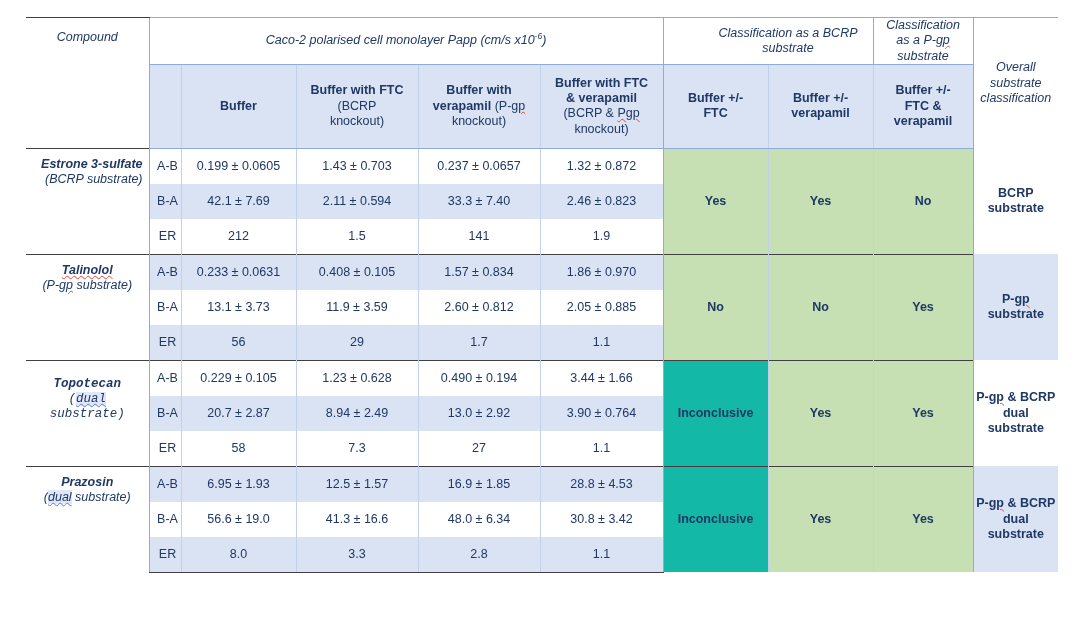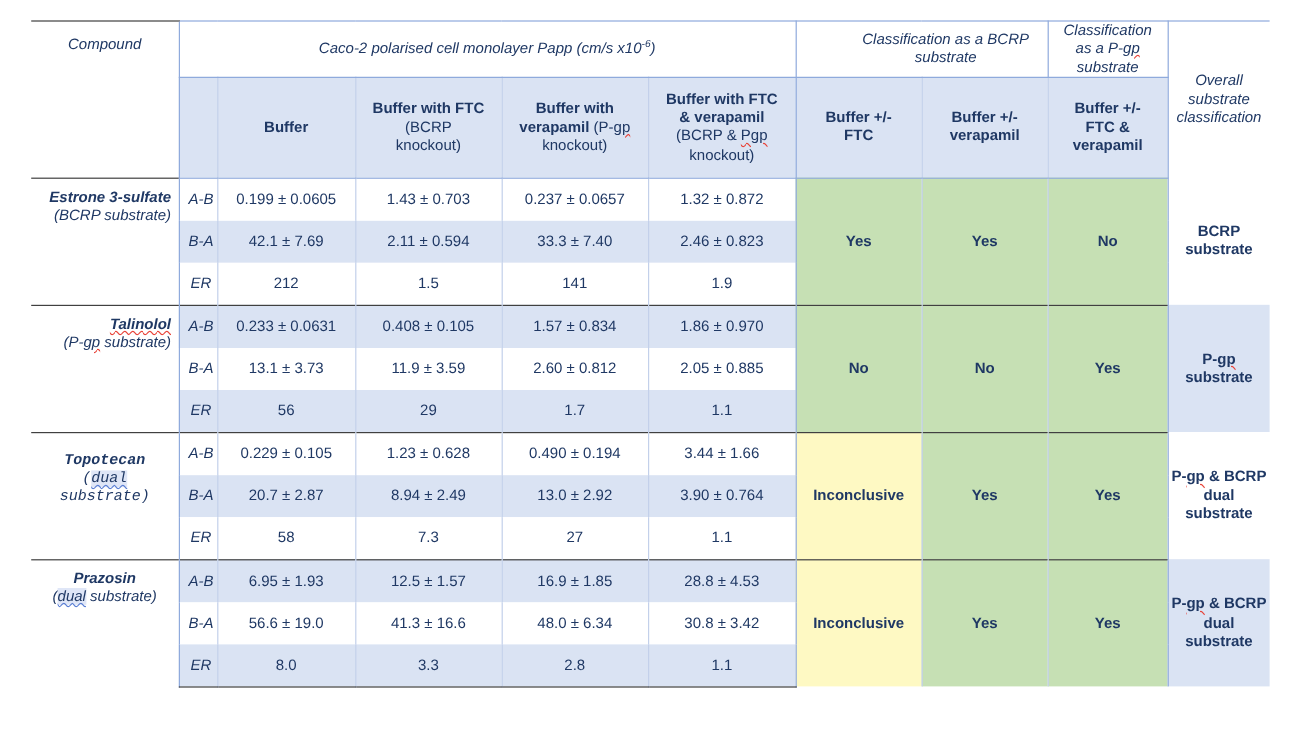--- a/index.html
+++ b/index.html
@@ -44,21 +44,21 @@
   col.c-d3       { width: 122px; }
   col.c-d4       { width: 123px; }
   col.c-g1       { width: 105px; }
   col.c-g2       { width: 105px; }
   col.c-g3       { width: 100px; }
   col.c-overall  { width: 85px; }
 
   
   .fill-blue  { background: #dae3f3; }
   .fill-green { background: #c6e0b4; }
-  .fill-pink  { background: #fef9c3; }
+  .fill-pink  { background: #14b8a6; }
   .fill-white { background: #ffffff; }
 
   
   .bt-blue  { border-top: 1.2px solid #8faadc; }
   .bb-blue  { border-bottom: 1.2px solid #8faadc; }
   .bl-blue  { border-left: 1.2px solid #8faadc; }
   .br-blue  { border-right: 1.2px solid #8faadc; }
   .bt-dark  { border-top: 1.4px solid #404040; }
   .bb-dark  { border-bottom: 1.4px solid #404040; }
   .br-grey  { border-right: 1px solid #c3d0ea; }
@@ -80,21 +80,20 @@
     font-style: italic;
     font-size: 12.8px;
     line-height: 1.32;
   }
   .cmp-name b { font-weight: bold; font-style: italic; }
   .dir-lbl {
     font-size: 12px;
     text-align: left;
     padding-left: 5px !important;
     line-height: 1.45;
-    font-style: italic;
   }
   .val { font-size: 12.2px; }
   .yn  { font-weight: bold; font-size: 12.5px; }
   .ovr { font-weight: bold; font-size: 12.5px; line-height: 1.35; }
 
   
   .sq {
     text-decoration: underline;
     text-decoration-style: wavy;
     text-decoration-color: #e8443a;
@@ -166,21 +165,21 @@
           <td class="val fill-blue br-blue">2.46 ± 0.823</td>
         </tr>
         <tr>
           <td class="dir-lbl fill-white bl-blue br-grey" style="height:35px;">ER</td>
           <td class="val fill-white br-grey">212</td>
           <td class="val fill-white br-grey">1.5</td>
           <td class="val fill-white br-grey">141</td>
           <td class="val fill-white br-blue">1.9</td>
         </tr>
         <tr>
-          <td rowspan="3" class="cmp-name bt-dark" style="vertical-align:top;padding-top:8px;padding-left:6px;padding-right:6px;text-align:right;"><b class="sq">Talinolol</b><br><span>(P-<span class="sq">gp</span> substrate)</span></td>
+          <td rowspan="3" class="cmp-name bt-dark" style="vertical-align:top;padding-top:8px;padding-left:6px;padding-right:6px;"><b class="sq">Talinolol</b><br><span>(P-<span class="sq">gp</span> substrate)</span></td>
           <td class="dir-lbl fill-blue bl-blue br-grey bt-dark" style="height:35px;">A-B</td>
           <td class="val fill-blue br-grey bt-dark">0.233 ± 0.0631</td>
           <td class="val fill-blue br-grey bt-dark">0.408 ± 0.105</td>
           <td class="val fill-blue br-grey bt-dark">1.57 ± 0.834</td>
           <td class="val fill-blue br-blue bt-dark">1.86 ± 0.970</td>
           <td rowspan="3" class="yn fill-green br-grey bt-dark">No</td>
           <td rowspan="3" class="yn fill-green br-grey bt-dark">No</td>
           <td rowspan="3" class="yn fill-green br-blue bt-dark">Yes</td>
           <td rowspan="3" class="ovr fill-blue">P-<span class="sq">gp</span><br>substrate</td>
         </tr>

